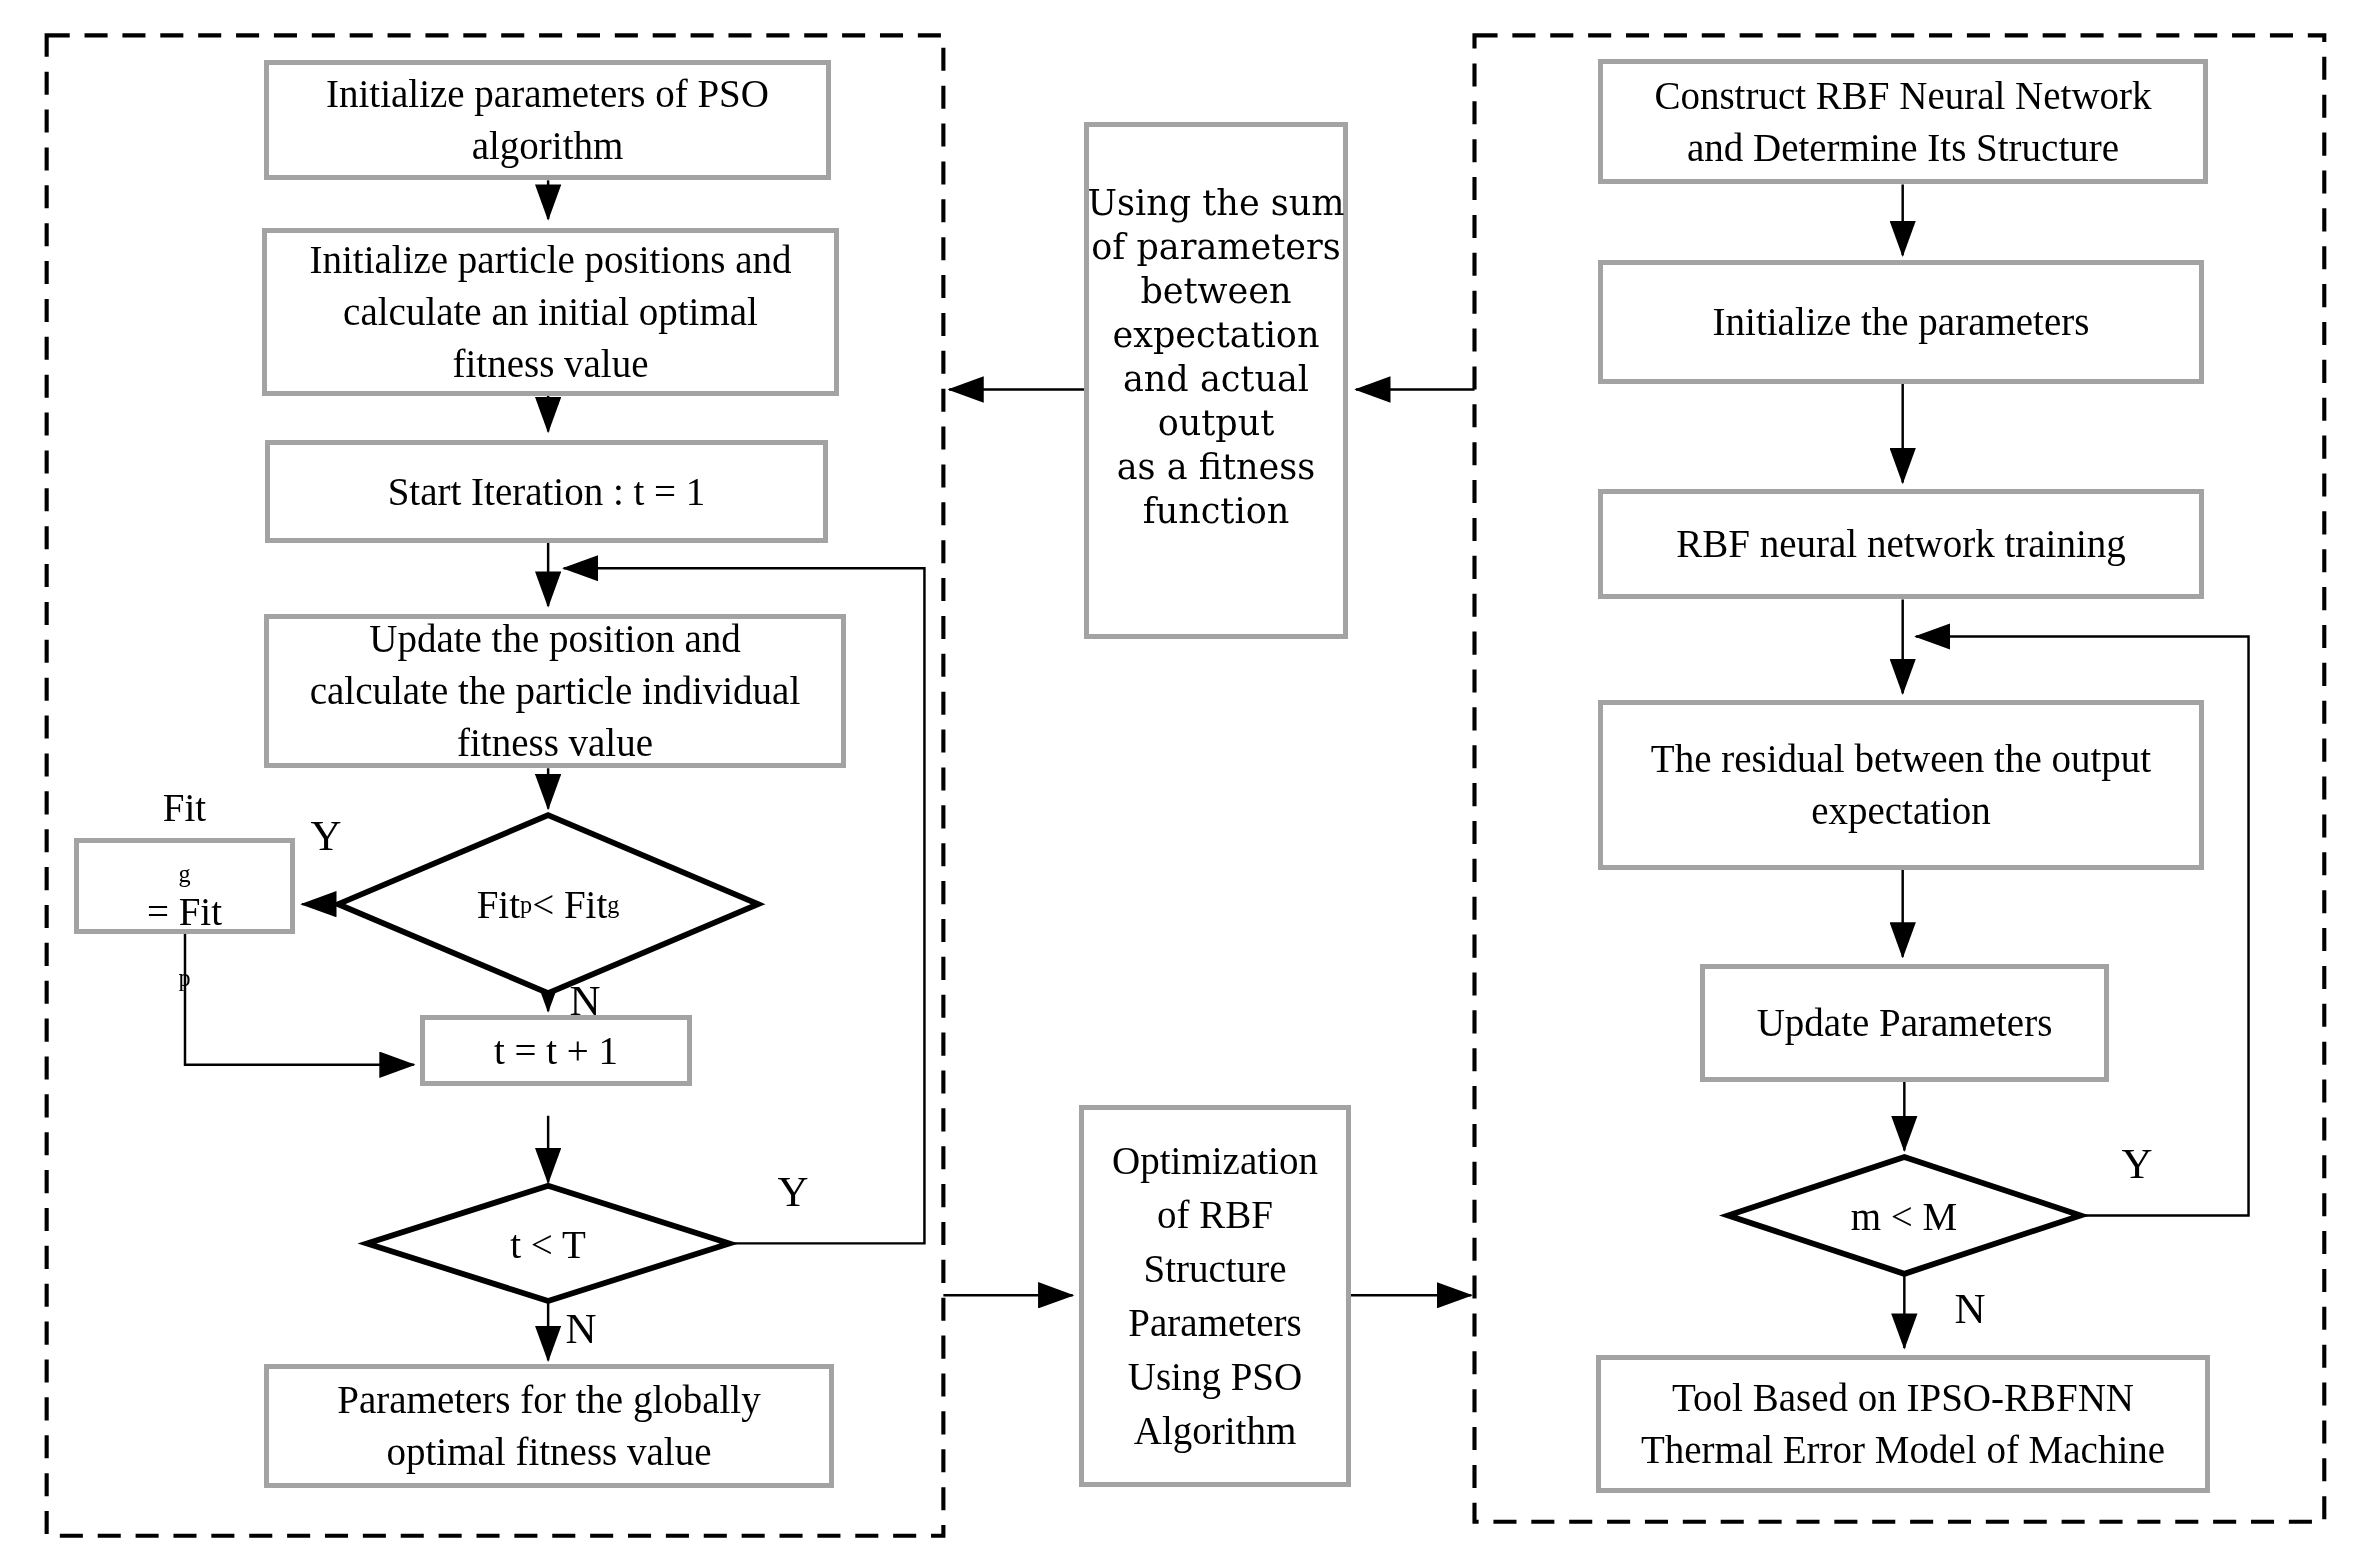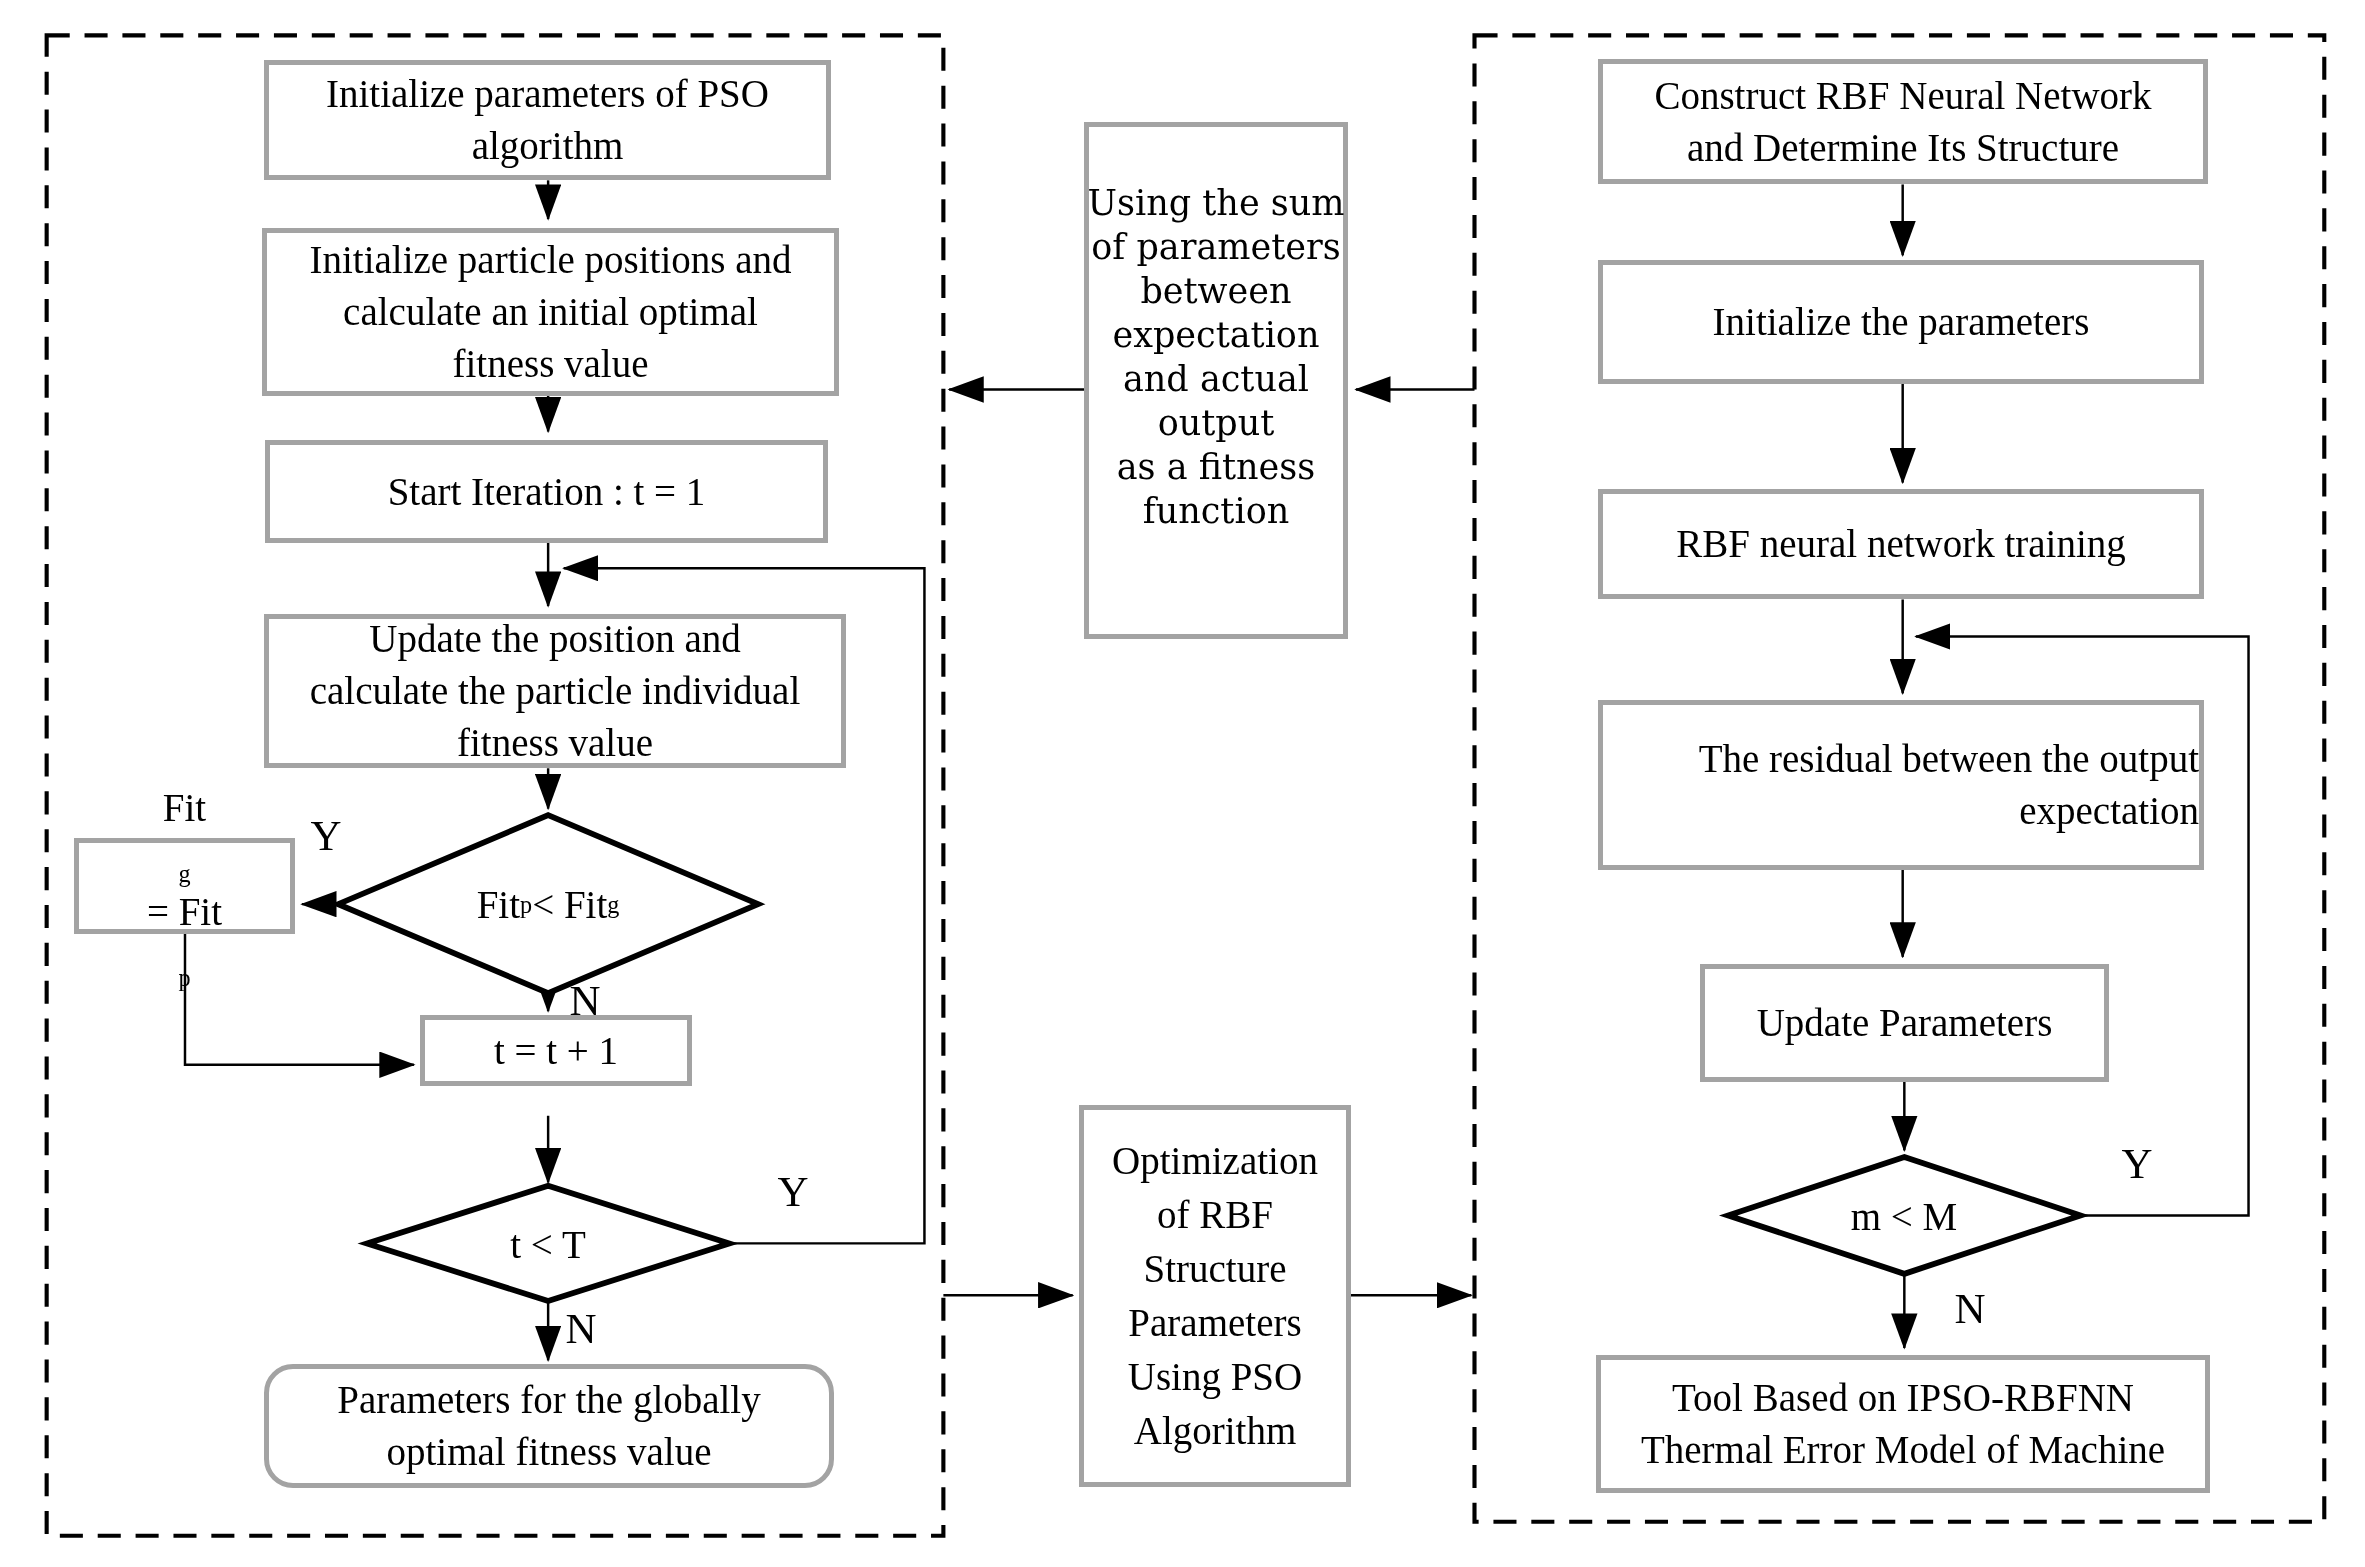--- a/index.html
+++ b/index.html
@@ -94,21 +94,21 @@
       <span>Fit</span><sub>g</sub><span> = Fit</span><sub>p</sub>
     </span>
   </div>
 
   <div class="box" style="left:420px;top:1015px;width:272px;height:71px;">
     <span>t = t + 1</span>
   </div>
 
   <div class="dlabel" style="left:548px;top:1244px;">t &lt; T</div>
 
-  <div class="box" style="left:264px;top:1364px;width:570px;height:124px;border-radius:29px;">
+  <div class="box" style="left:264px;top:1364px;width:570px;height:124px;">
     <span>Parameters for the globally</span>
     <span>optimal fitness value</span>
   </div>
 
   <div class="branch" style="left:326px;top:835px;">Y</div>
   <div class="branch" style="left:585px;top:1000px;">N</div>
   <div class="branch" style="left:793px;top:1191px;">Y</div>
   <div class="branch" style="left:581px;top:1328px;">N</div>
 
   <div class="box bookfont" style="left:1084px;top:122px;width:264px;height:517px;justify-content:flex-start;padding-top:54px;">
@@ -137,21 +137,21 @@
   </div>
 
   <div class="box" style="left:1598px;top:260px;width:606px;height:124px;">
     <span>Initialize the parameters</span>
   </div>
 
   <div class="box" style="left:1598px;top:489px;width:606px;height:110px;">
     <span>RBF neural network training</span>
   </div>
 
-  <div class="box" style="left:1598px;top:700px;width:606px;height:170px;align-items:flex-end;">
+  <div class="box" style="left:1598px;top:700px;width:606px;height:170px;">
     <span>The residual between the output</span>
     <span>expectation</span>
   </div>
 
   <div class="box" style="left:1700px;top:964px;width:409px;height:118px;">
     <span>Update Parameters</span>
   </div>
 
   <div class="dlabel" style="left:1904px;top:1216px;">m &lt; M</div>
 

